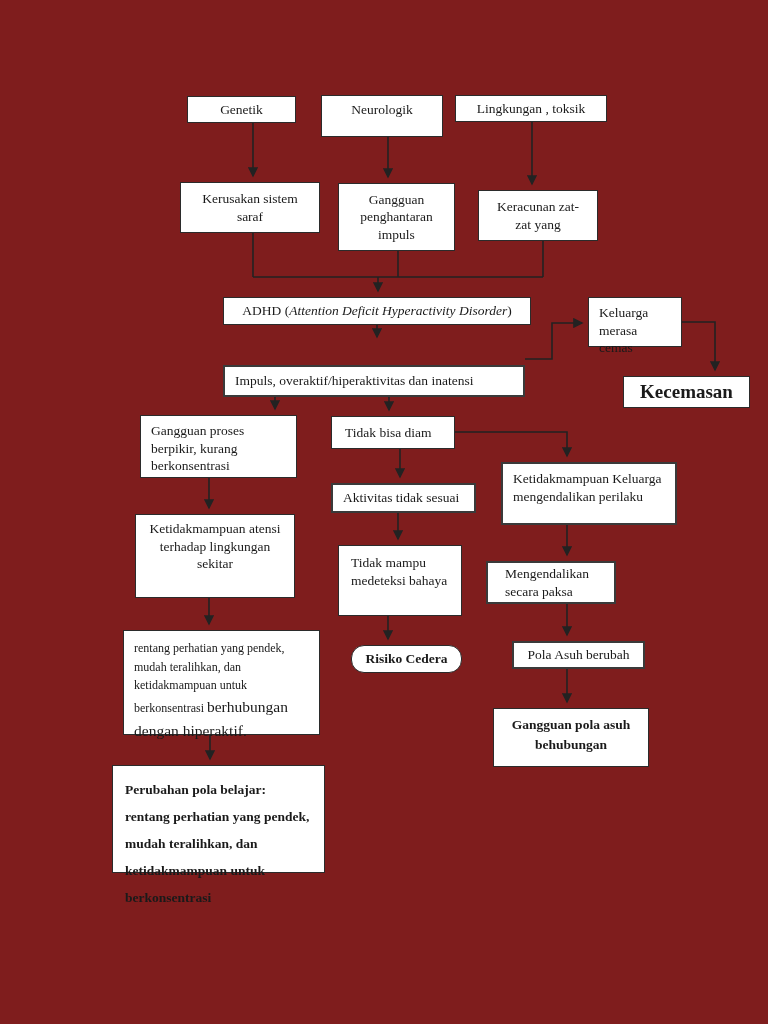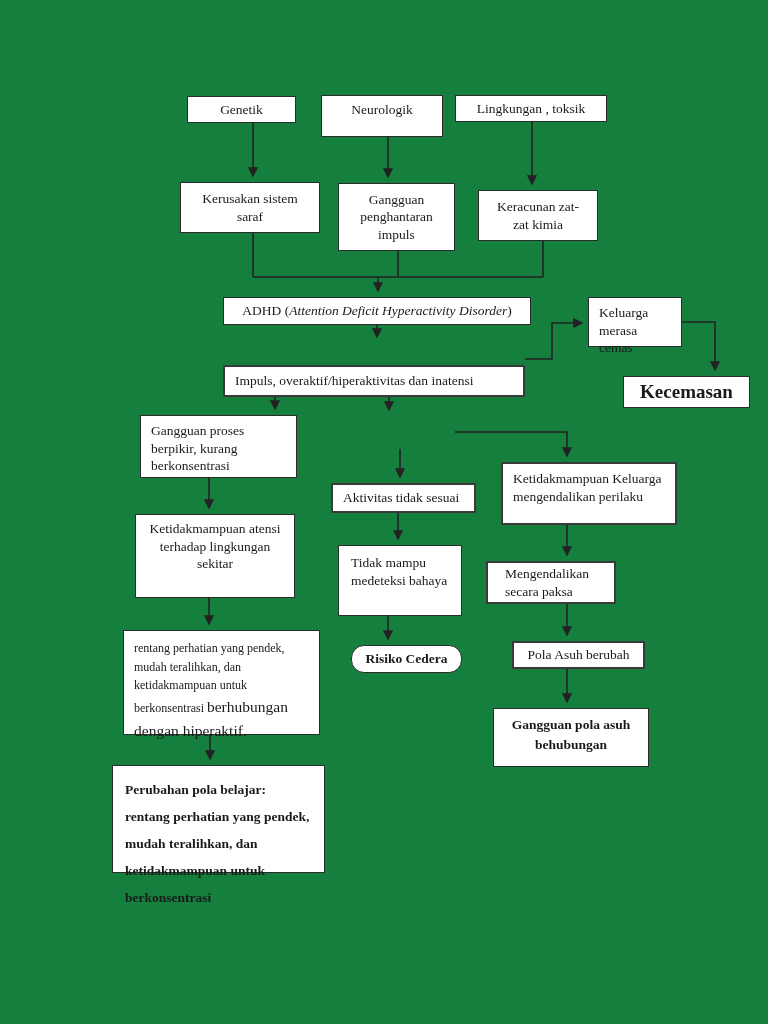--- a/index.html
+++ b/index.html
@@ -4,21 +4,21 @@
 <style>
   html, body {
     margin: 0;
     padding: 0;
     background: #ffffff;
   }
   #page {
     position: relative;
     width: 768px;
     height: 1024px;
-    background: #15803d;
+    background: #7f1d1d;
     font-family: "Liberation Serif", serif;
     color: #1a1a1a;
     overflow: hidden;
   }
   #connectors {
     position: absolute;
     left: 0; top: 0;
     width: 768px; height: 1024px;
     pointer-events: none;
   }
@@ -117,39 +117,40 @@
     <path d="M567,604 L567,635" marker-end="url(#arrow)"></path>
     <path d="M567,669 L567,702" marker-end="url(#arrow)"></path>
   </svg>
 
   <div class="box center" style="left:187px; top:96px; width:109px; height:27px;">Genetik</div>
   <div class="box top-center" style="left:321px; top:95px; width:122px; height:42px;">Neurologik</div>
   <div class="box center" style="left:455px; top:95px; width:152px; height:27px;">Lingkungan , toksik</div>
 
   <div class="box center" style="left:180px; top:182px; width:140px; height:51px; padding:0 16px;">Kerusakan sistem saraf</div>
   <div class="box center" style="left:338px; top:183px; width:117px; height:68px; padding:0 6px;">Gangguan penghantaran impuls</div>
-  <div class="box center" style="left:478px; top:190px; width:120px; height:51px; padding:0 12px;">Keracunan zat-zat kimia</div>
+  <div class="box center" style="left:478px; top:190px; width:120px; height:51px; padding:0 12px;">Keracunan zat-zat yang</div>
 
   <div class="box center" style="left:223px; top:297px; width:308px; height:28px;">
     <span>
       <span>ADHD (</span><span class="adhd-italic">Attention Deficit Hyperactivity Disorder</span><span>)</span>
     </span>
   </div>
   <div class="box heavy mid-left" style="left:223px; top:343px; width:302px; height:32px;margin-top:22px;">Impuls, overaktif/hiperaktivitas dan inatensi</div>
 
   <div class="box top-left" style="left:588px; top:297px; width:94px; height:50px;">Keluarga merasa cemas</div>
   <div class="box center bold kecemasan-box" style="left:623px; top:376px; width:127px; height:32px;">Kecemasan</div>
 
   <div class="box top-left" style="left:140px; top:415px; width:157px; height:63px;">Gangguan proses berpikir, kurang berkonsentrasi</div>
   <div class="box top-center" style="left:135px; top:514px; width:160px; height:84px; padding-left:8px; padding-right:8px;">Ketidakmampuan atensi terhadap lingkungan sekitar</div>
   <div class="box rentang-box" style="left:123px; top:630px; width:197px; height:105px;">
     <span>rentang perhatian yang pendek, mudah teralihkan, dan ketidakmampuan untuk berkonsentrasi </span><span class="rentang-large">berhubungan dengan hiperaktif.</span>
   </div>
   <div class="box belajar-box" style="left:112px; top:765px; width:213px; height:108px;">Perubahan pola belajar: rentang perhatian yang pendek, mudah teralihkan, dan ketidakmampuan untuk berkonsentrasi</div>
 
+  <div class="box mid-left" style="left:331px; top:416px; width:124px; height:33px; padding-left:13px;">Tidak bisa diam</div>
   <div class="box heavy mid-left" style="left:331px; top:483px; width:145px; height:30px;">Aktivitas tidak sesuai</div>
   <div class="box top-left" style="left:338px; top:545px; width:124px; height:71px; padding-top:8px; padding-left:12px;">Tidak mampu medeteksi bahaya</div>
   <div class="box center bold" style="left:351px; top:645px; width:111px; height:28px;border-radius:13px;">Risiko Cedera</div>
 
   <div class="box heavy top-left" style="left:501px; top:462px; width:176px; height:63px;">Ketidakmampuan Keluarga mengendalikan perilaku</div>
   <div class="box heavy mid-left" style="left:486px; top:561px; width:130px; height:43px; padding-left:17px;">Mengendalikan secara paksa</div>
   <div class="box heavy center" style="left:512px; top:641px; width:133px; height:28px;">Pola Asuh berubah</div>
   <div class="box asuh-box" style="left:493px; top:708px; width:156px; height:59px;">Gangguan pola asuh behubungan</div>
 
 </div>

